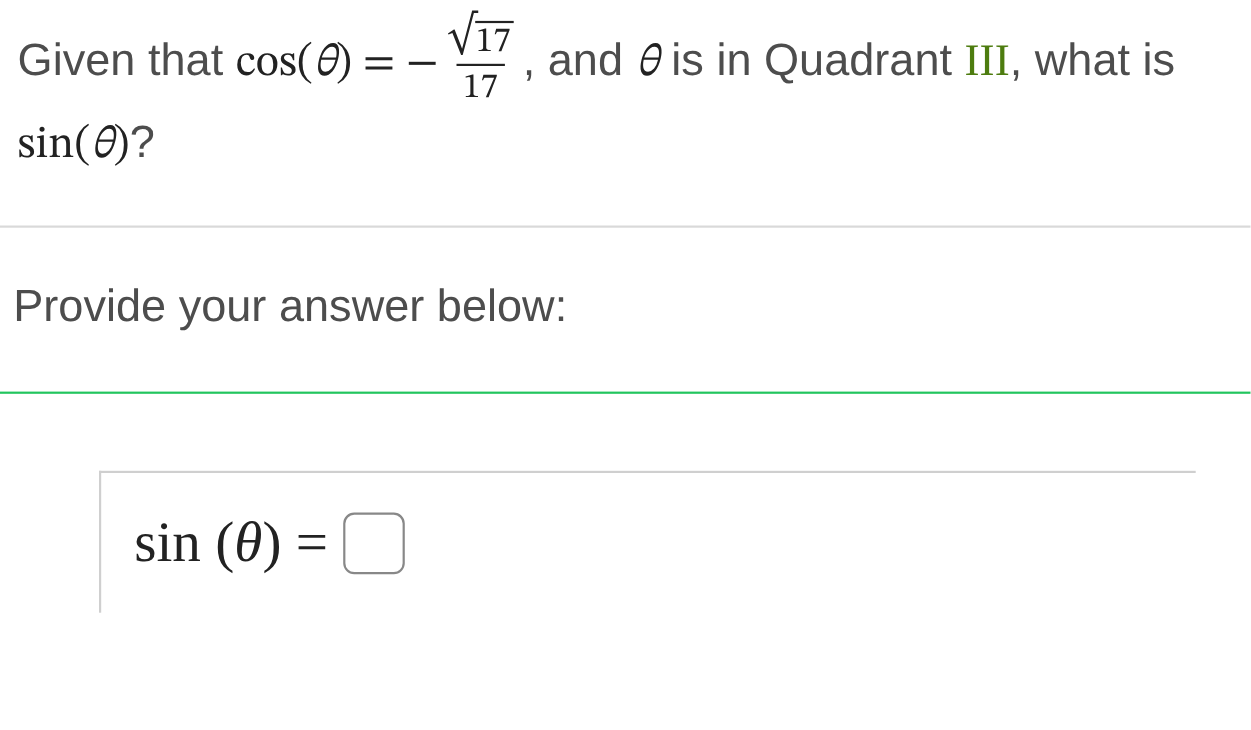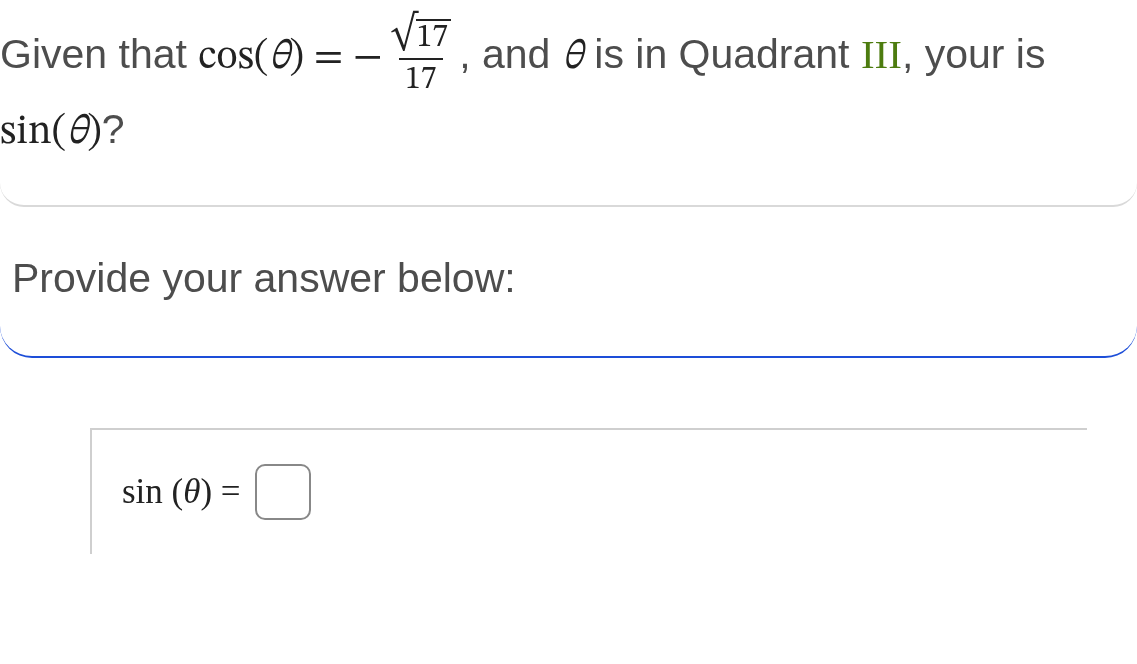--- a/index.html
+++ b/index.html
@@ -9,28 +9,26 @@
     height: 664px;
     background: #ffffff;
     font-family: Arial, Helvetica, sans-serif;
     color: #4a4a4a;
     overflow: hidden;
   }
   .section {
     box-sizing: border-box;
   }
   .question-section {
-    padding: 18px 12px 40px 0;
+    padding: 18px 12px 40px 16px;
     border-bottom: 2px solid #d9d9d9;
-    border-radius: 24px;
   }
   .prompt-section {
     padding: 40px 12px 46px 12px;
-    border-bottom: 2px solid #1d4ed8;
-    border-radius: 32px;
+    border-bottom: 2px solid #22c55e;
   }
   .answer-section {
     padding: 70px 50px 10px 90px;
   }
   .answer-row {
     border: 2px solid #cfcfcf;
     border-bottom: none;
     border-right: none;
     padding: 34px 0 34px 30px;
     display: flex;
@@ -83,21 +81,21 @@
     padding: 0 3px 0 1px;
     line-height: 1.1;
     margin-left: -2px;
     margin-top: 3px;
   }
   .theta {
     font-style: italic;
   }
   .answer-label {
     font-family: "Cambria Math","Times New Roman", serif;
-    font-size: 35px;
+    font-size: 52px;
     color: #222;
     display: inline-flex;
     align-items: center;
   }
   .input-box {
     display: inline-block;
     width: 56px;
     height: 56px;
     border: 2px solid #888;
     border-radius: 10px;
@@ -112,21 +110,21 @@
 
 <div class="section question-section">
   <div class="text-line">
     <span>Given that </span><span class="math nowrap"><span>cos(</span><span class="theta">θ</span><span>) = −</span><span class="frac">
           <span class="num"><span class="sqrt">
               <span class="sqrt-sym">√</span>
               <span class="sqrt-arg">17</span>
             </span></span>
           <span class="den">17</span>
         </span></span><span>, and </span><span class="math theta">θ</span><span> is in Quadrant </span>
-    <span class="roman">III</span><span>, your is </span><span class="math nowrap"><span>sin(</span><span class="theta">θ</span><span>)</span></span><span>?</span>
+    <span class="roman">III</span><span>, what is </span><span class="math nowrap"><span>sin(</span><span class="theta">θ</span><span>)</span></span><span>?</span>
   </div>
 </div>
 
 <div class="section prompt-section">
   <div class="text-line">Provide your answer below:</div>
 </div>
 
 <div class="section answer-section">
   <div class="answer-row">
     <span class="answer-label">

